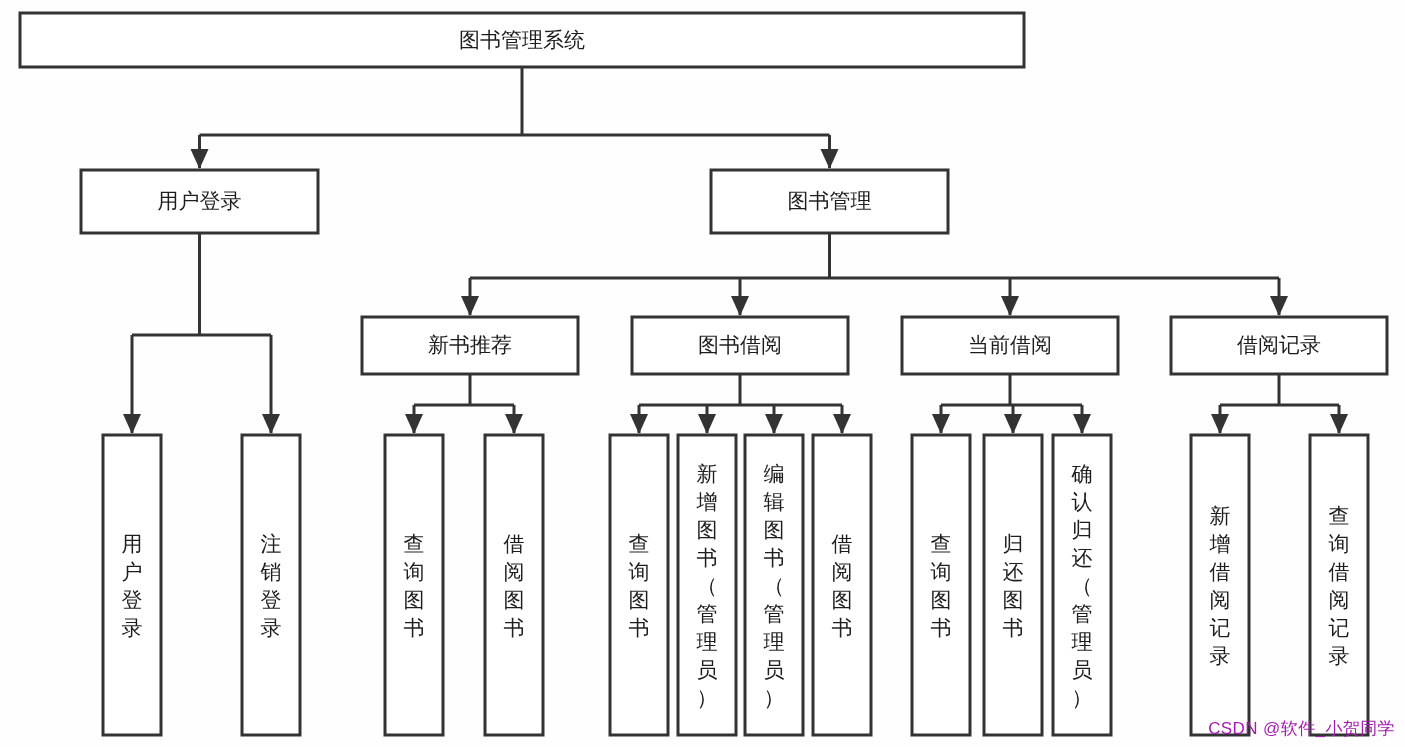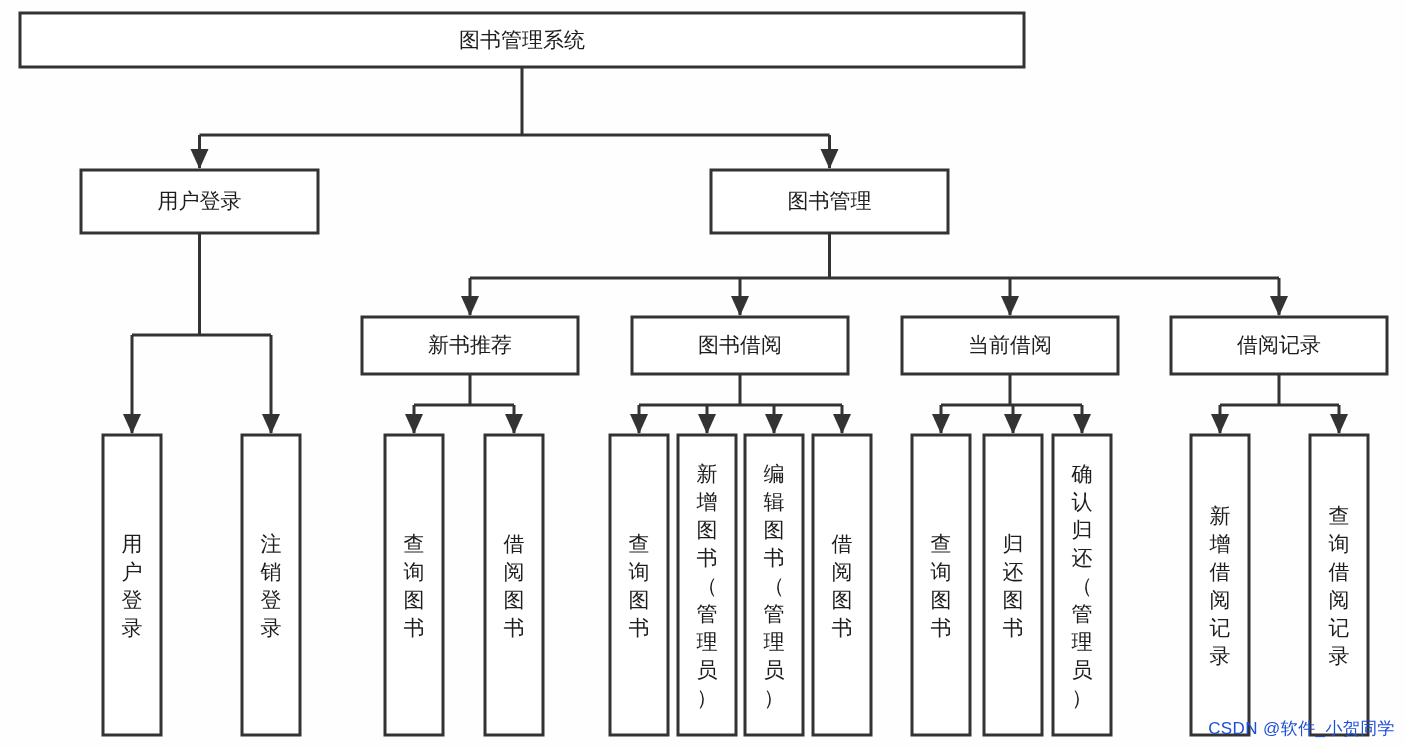--- a/index.html
+++ b/index.html
@@ -19,21 +19,21 @@
     fill:#1d1d1d;font-size:21px;text-anchor:middle;
     dominant-baseline:middle;
   }
   .node-label-v{
     font-family:"Liberation Sans","DejaVu Sans",sans-serif;
     fill:#1d1d1d;font-size:21px;text-anchor:middle;
   }
   .watermark{
     position:absolute;right:10px;bottom:4px;
     font-family:"Liberation Sans","DejaVu Sans",sans-serif;
-    font-size:17px;color:#1d4ed8;letter-spacing:0.4px;
+    font-size:17px;color:#a21caf;letter-spacing:0.4px;
     white-space:nowrap;user-select:none;
   }
 </style>
 </head>
 <body>
 
 <div id="diagram-root">
   <svg id="tree" viewBox="0 0 1405 747" xmlns="http://www.w3.org/2000/svg">
       <line x1="522" y1="67" x2="522" y2="135" class="conn"></line>
       <line x1="199.5" y1="135" x2="829.5" y2="135" class="conn"></line>

